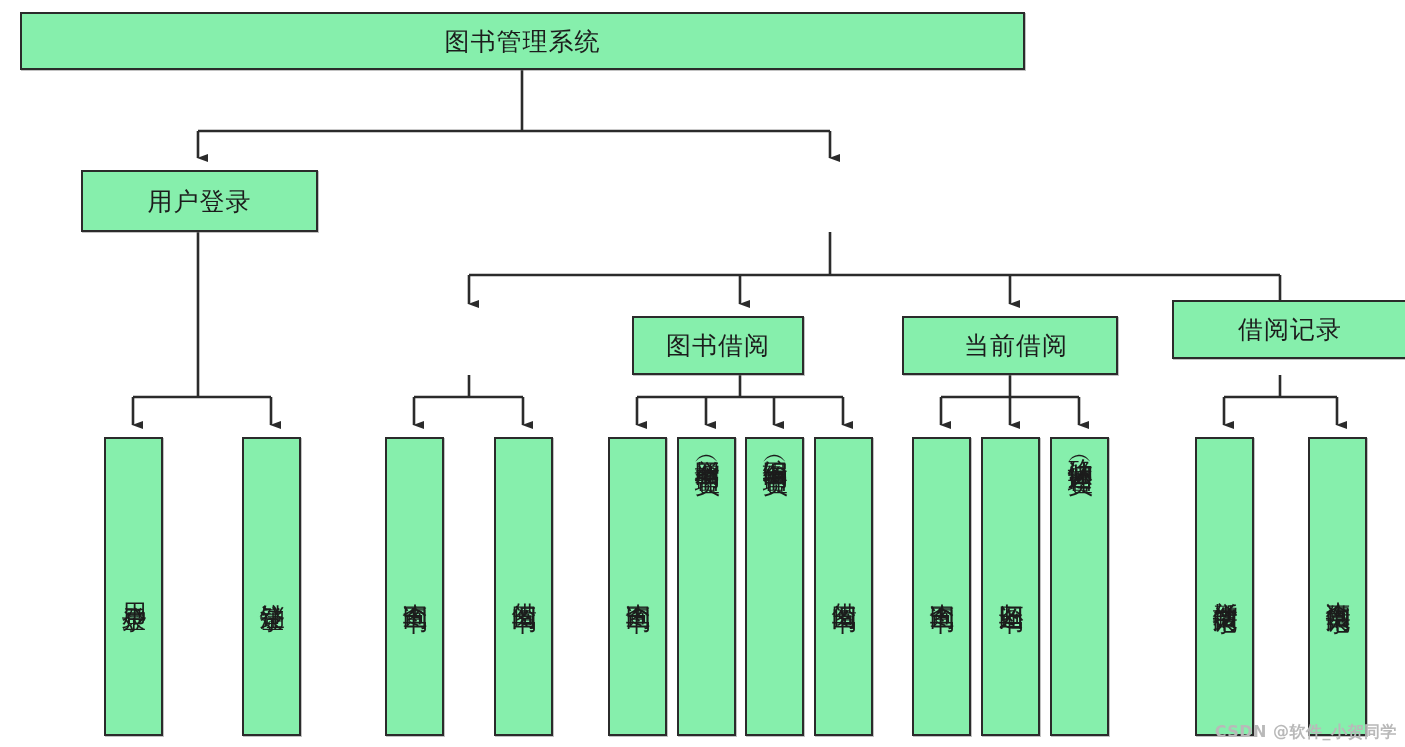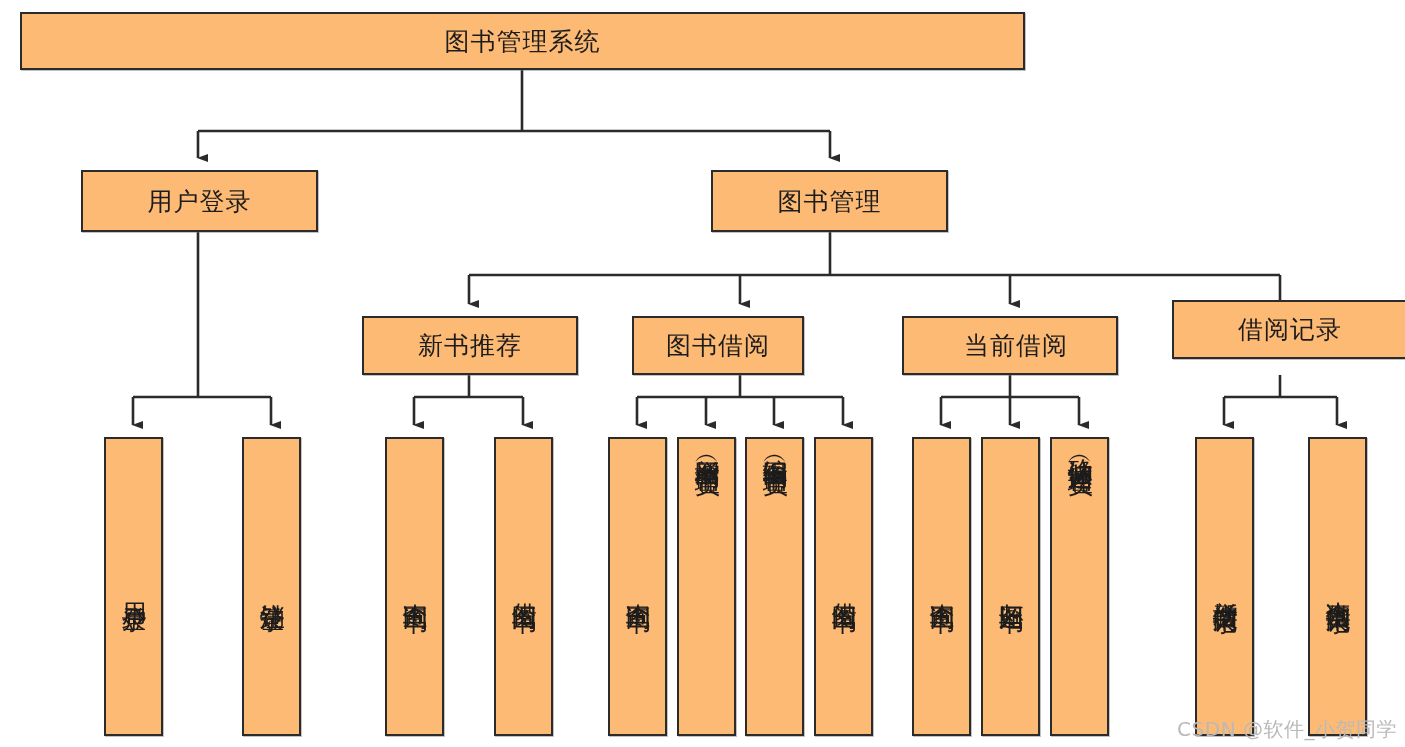--- a/index.html
+++ b/index.html
@@ -17,21 +17,21 @@
   #diagram {
     position: absolute;
     left: 0;
     top: 0;
     width: 1405px;
     height: 747px;
   }
   .node {
     position: absolute;
     box-sizing: border-box;
-    background: #fdba74;
+    background: #86efac;
     border: 2.5px solid #2b2b2b;
     box-shadow: 1px 1px 0 rgba(120,120,120,0.45);
   }
   .node-h {
     display: flex;
     align-items: center;
     justify-content: center;
   }
   .node-h .label {
     font-size: 25px;
@@ -64,24 +64,25 @@
     left: 0;
     top: 0;
     width: 1405px;
     height: 747px;
     pointer-events: none;
   }
   #watermark {
     position: absolute;
     right: 8px;
     bottom: 4px;
-    font-size: 20px;
+    font-size: 16px;
     color: #b9b9b9;
     letter-spacing: 0.5px;
     white-space: nowrap;
+    font-weight: bold;
   }
 </style>
 </head>
 <body>
 
 <div id="diagram">
 
   <svg id="connectors" viewBox="0 0 1405 747" xmlns="http://www.w3.org/2000/svg">
     <defs>
       <marker id="arrow" markerWidth="9" markerHeight="11" refX="4.5" refY="10" orient="auto" markerUnits="userSpaceOnUse">
@@ -132,27 +133,21 @@
     </g>
   </svg>
 
   <div class="node node-h" style="left:20px; top:12px; width:1005px; height:58px;">
     <span class="label">图书管理系统</span>
   </div>
 
   <div class="node node-h" style="left:81px; top:170px; width:237px; height:62px;">
     <span class="label">用户登录</span>
   </div>
-  <div class="node node-h" style="left:711px; top:170px; width:237px; height:62px;">
-    <span class="label">图书管理</span>
-  </div>
-
-  <div class="node node-h" style="left:362px; top:316px; width:216px; height:59px;">
-    <span class="label">新书推荐</span>
-  </div>
+
   <div class="node node-h" style="left:632px; top:316px; width:172px; height:59px;">
     <span class="label">图书借阅</span>
   </div>
   <div class="node node-h" style="left:902px; top:316px; width:216px; height:59px;padding-left:12px;">
     <span class="label">当前借阅</span>
   </div>
   <div class="node node-h" style="left:1172px; top:300px; width:236px; height:59px;">
     <span class="label">借阅记录</span>
   </div>
 

